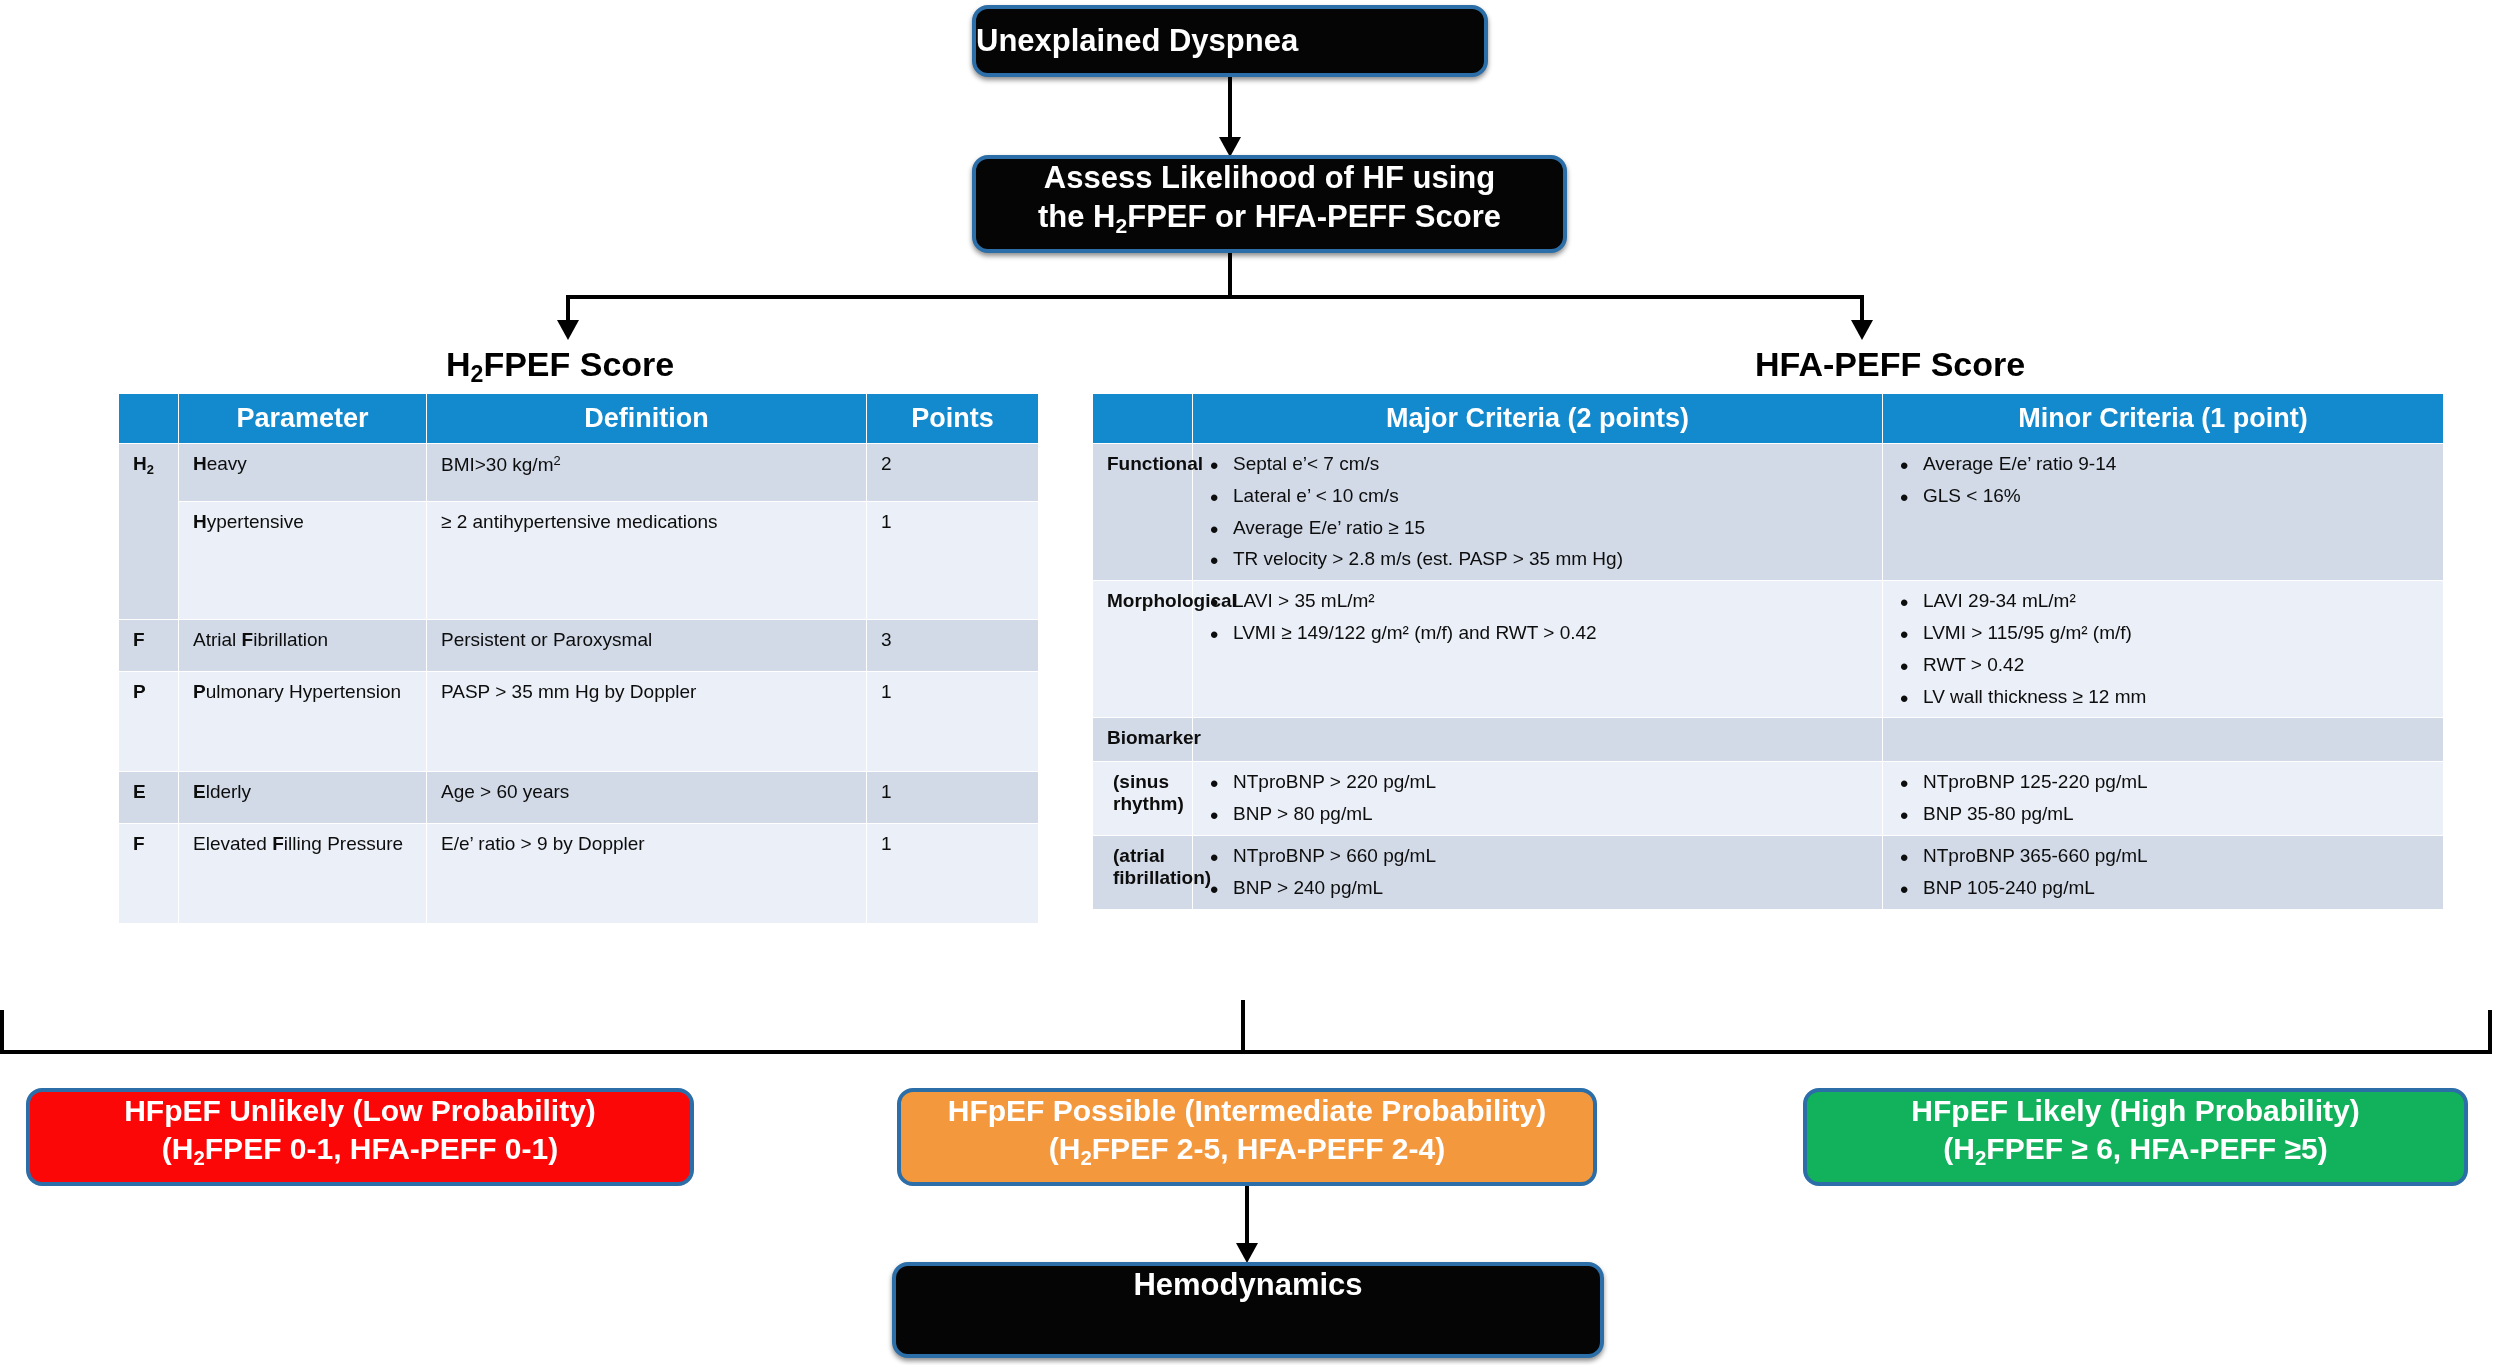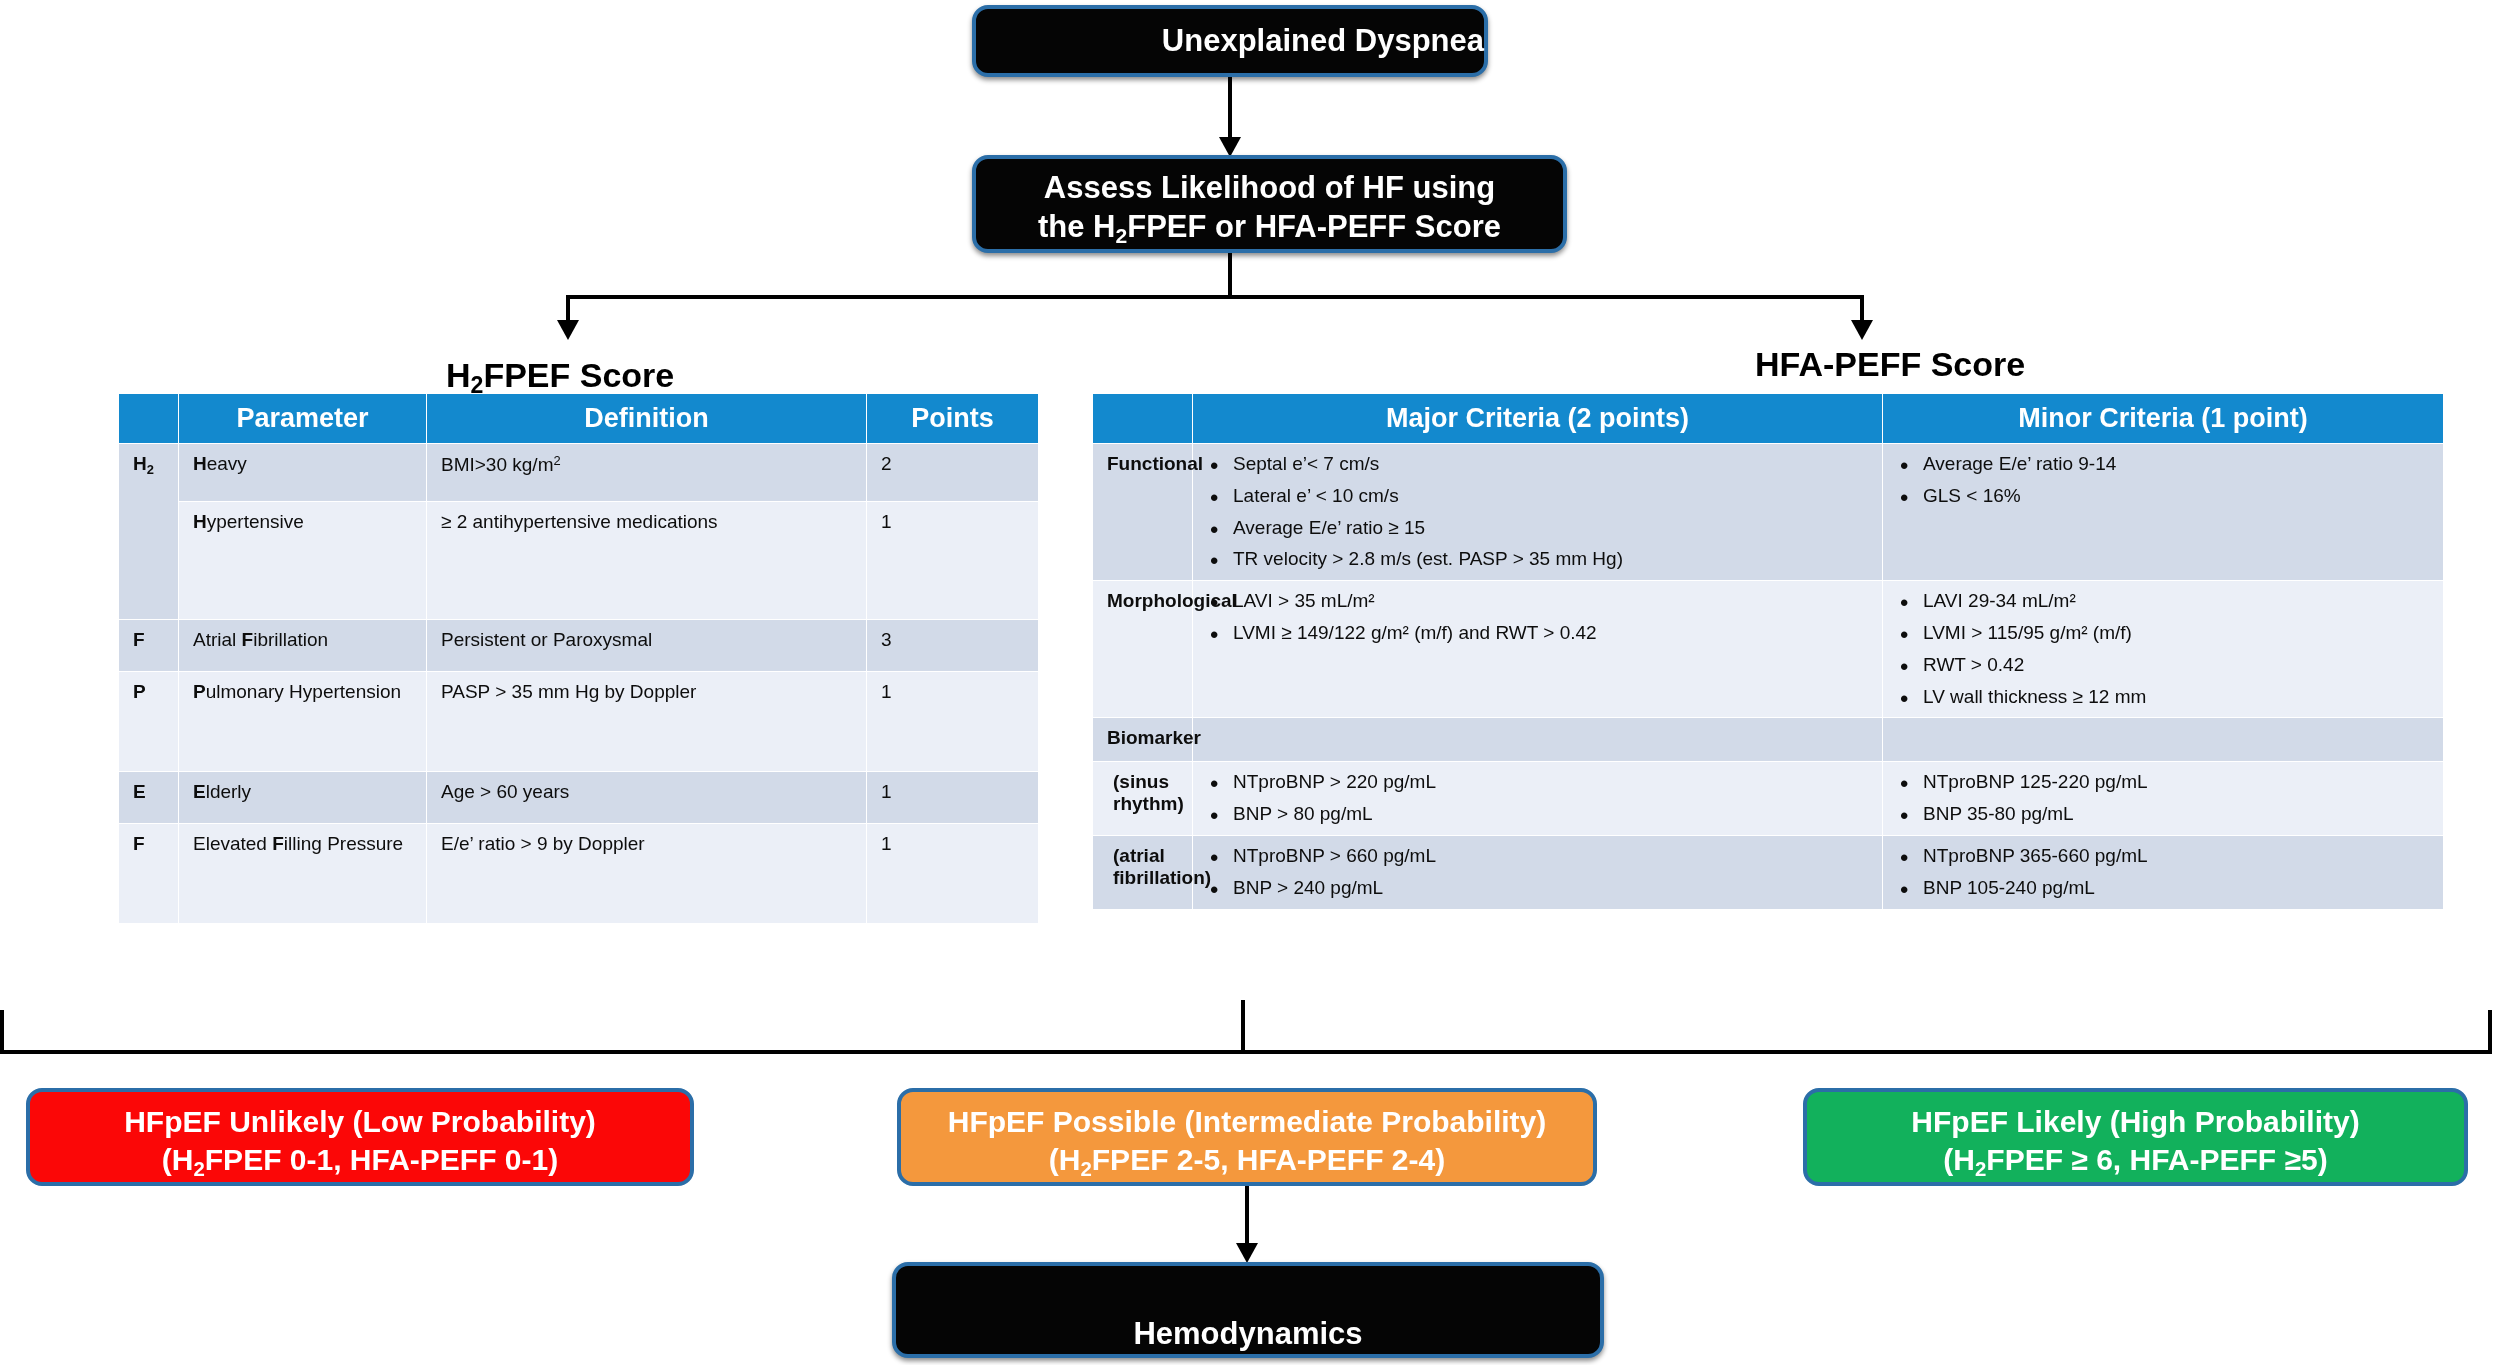--- a/index.html
+++ b/index.html
@@ -1,21 +1,21 @@
 <!DOCTYPE html>
 <html><head>
 <meta charset="utf-8">
 <style>
   html,body{margin:0;padding:0;background:#ffffff;}
   body{width:2500px;height:1365px;position:relative;overflow:hidden;
        font-family:"Liberation Sans", sans-serif;color:#000;}
 
   
   .node{position:absolute;box-sizing:border-box;border-radius:16px;
-        display:flex;align-items:center;justify-content:flex-end;text-align:center;
+        display:flex;align-items:center;justify-content:flex-start;text-align:center;
         line-height:1.25;font-weight:bold;}
   .node-black{background:#050505;color:#ffffff;border:4px solid #2b6ea8;
               box-shadow:0 3px 5px rgba(0,0,0,.45);}
   .node-red{background:#fb0707;color:#ffffff;border:4px solid #2b6ea8;}
   .node-orange{background:#f4983d;color:#ffffff;border:4px solid #2b6ea8;}
   .node-green{background:#12b15c;color:#ffffff;border:4px solid #2b6ea8;}
 
   sub{font-size:.68em;vertical-align:-.28em;}
   sup{font-size:.68em;vertical-align:.45em;}
 
@@ -64,21 +64,21 @@
   </span>
 </div>
 
 <div class="ln vline" style="left:1228px;top:253px;height:44px;"></div>
 <div class="ln hline" style="left:566px;top:295px;width:1298px;"></div>
 <div class="ln vline" style="left:566px;top:295px;height:32px;"></div>
 <div class="arrowhead" style="left:557px;top:320px;"></div>
 <div class="ln vline" style="left:1860px;top:295px;height:32px;"></div>
 <div class="arrowhead" style="left:1851px;top:320px;"></div>
 
-<div class="score-title" style="left:446px;top:356px;">
+<div class="score-title" style="left:446px;top:345px;">
   <span>H</span><sub>2</sub><span>FPEF Score</span>
 </div>
 
 <table style="left:118px;top:393px;width:920px;">
   <colgroup>
       <col style="width:60px">
       <col style="width:248px">
       <col style="width:440px">
       <col style="width:172px">
     </colgroup>

